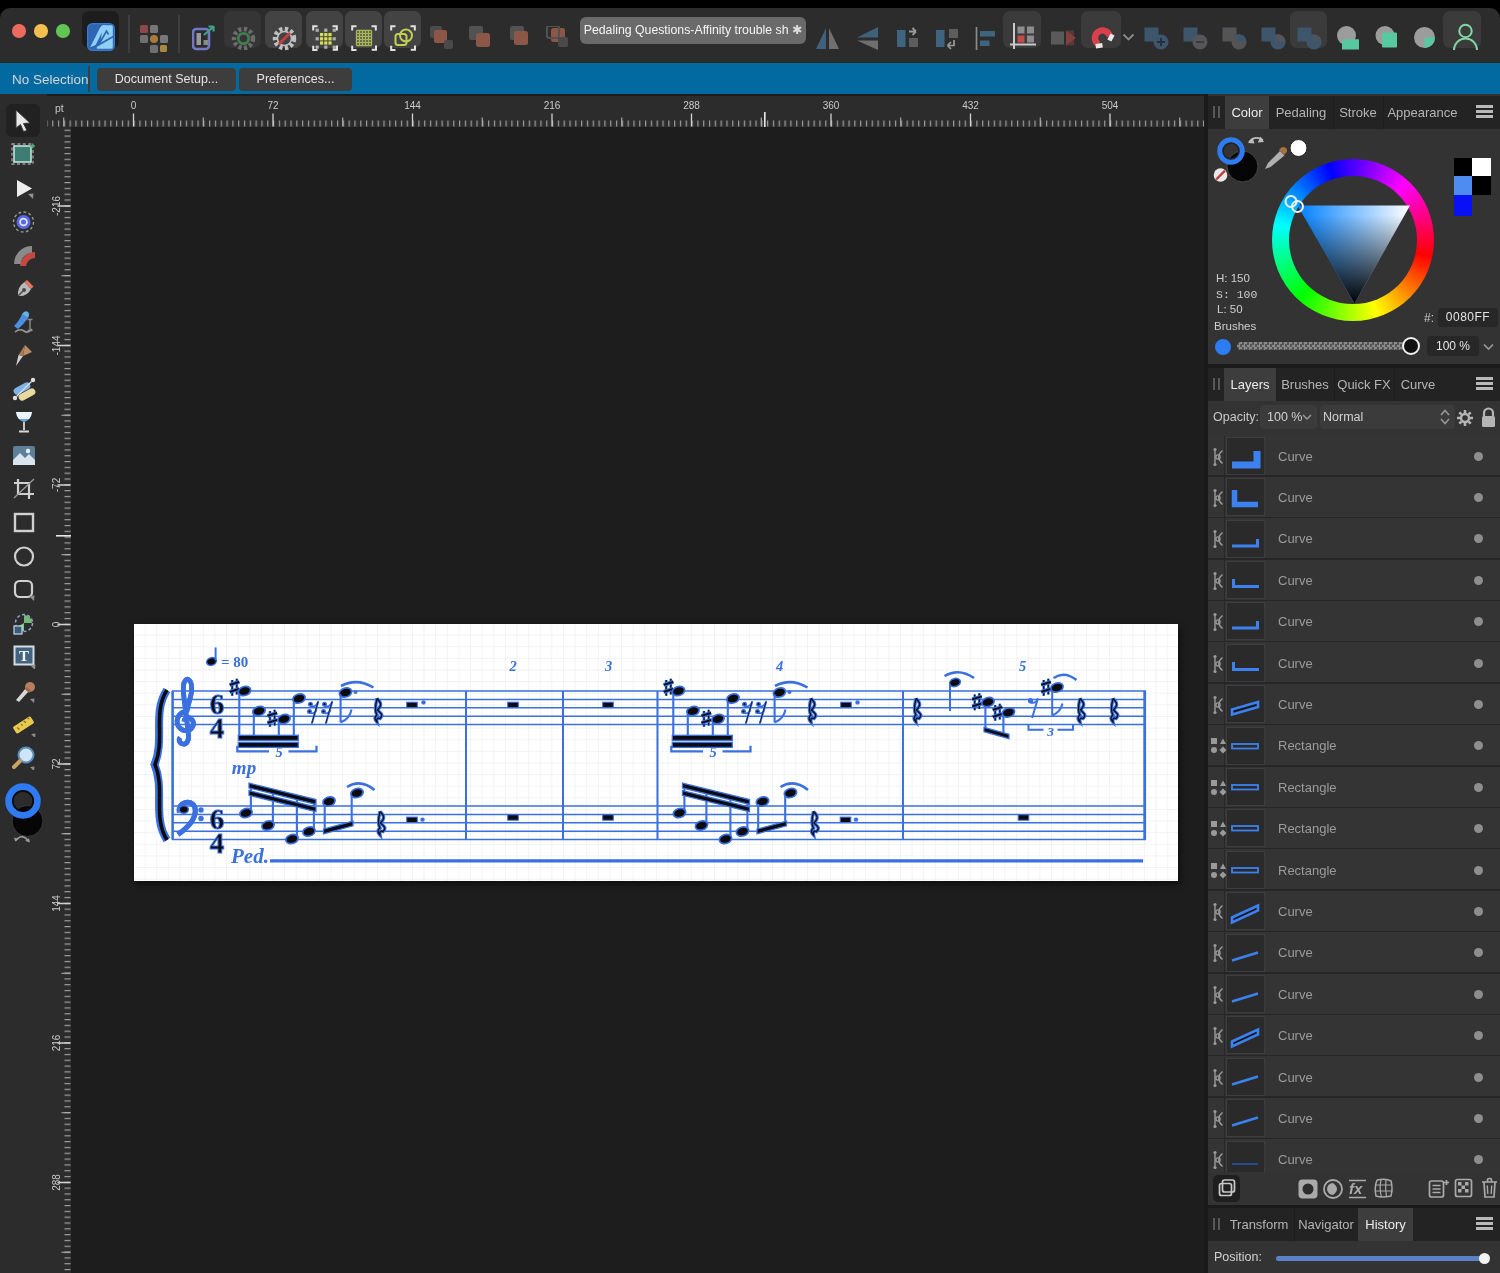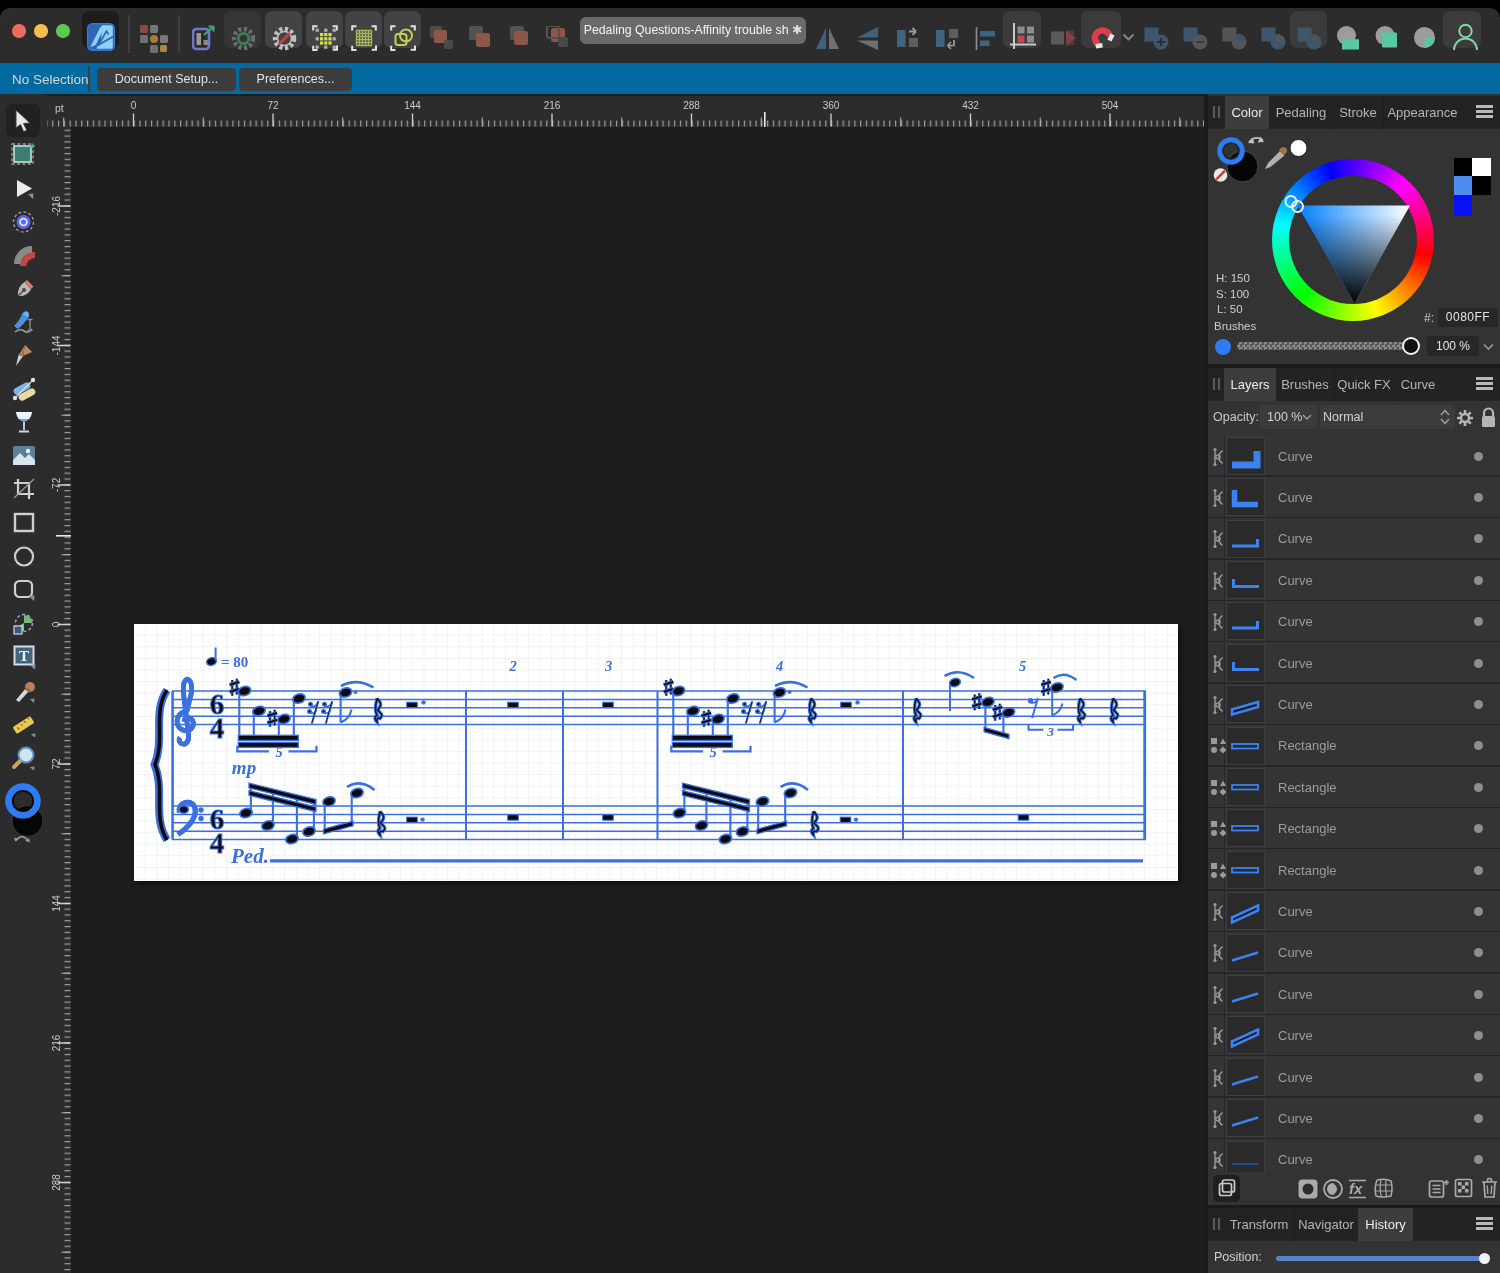--- a/index.html
+++ b/index.html
@@ -622,21 +622,21 @@
   <circle cx="19" cy="42.5" r="5.5" fill="none" stroke="#f0f0f0" stroke-width="2"></circle>
   <circle cx="25.5" cy="47.5" r="5.5" fill="none" stroke="#f0f0f0" stroke-width="2"></circle>
 </svg>
 
 <div class="abs" style="left:1453.5px;top:157.5px;width:18.5px;height:18.5px;background:#000;"></div>
 <div class="abs" style="left:1472px;top:157.5px;width:18.5px;height:18.5px;background:#fff;"></div>
 <div class="abs" style="left:1453.5px;top:176px;width:18.5px;height:18.5px;background:#4e8cf1;"></div>
 <div class="abs" style="left:1472px;top:176px;width:18.5px;height:18.5px;background:#000;"></div>
 <div class="abs" style="left:1453.5px;top:194.5px;width:18.5px;height:21px;background:#0a10f4;"></div>
 <div class="abs" style="left:1216px;top:272px;color:#cecece;font-size:11.5px;">H: 150</div>
-<div class="abs" style="left:1216px;top:287.5px;color:#cecece;font-size:11.5px;">S: 100</div>
+<div class="abs" style="left:1216px;top:287.5px;color:#cecece;font-size:11.5px;font-family:Liberation Mono, monospace;">S: 100</div>
 <div class="abs" style="left:1217px;top:303px;color:#cecece;font-size:11.5px;">L: 50</div>
 <div class="abs" style="left:1424px;top:311px;color:#c9c9c9;font-size:12px;">#:</div>
 <div class="abs" style="left:1438px;top:308px;width:60px;height:19px;background:#272728;border-radius:3px;color:#e4e4e4;font-size:12px;line-height:19px;text-align:center;letter-spacing:0.5px;">0080FF</div>
 <div class="abs" style="left:1214px;top:319.5px;color:#cecece;font-size:11.5px;">Brushes</div>
 <div class="abs" style="left:1214.5px;top:338.5px;width:16px;height:16px;border-radius:50%;background:#2d7cf2;"></div>
 <div class="abs" style="left:1237px;top:342px;width:172px;height:8px;border-radius:4px;background:repeating-conic-gradient(#8a8a8a 0% 25%,#555 0% 50%) 0 0/5px 5px;"></div>
 <div class="abs" style="left:1402px;top:337px;width:18px;height:18px;border-radius:50%;background:#111;border:2.5px solid #f2f2f2;"></div>
 <div class="abs" style="left:1427px;top:336px;width:52px;height:20px;background:#272728;border-radius:3px;color:#e4e4e4;font-size:12px;line-height:20px;text-align:center;">100 %</div>
 <svg class="abs" style="left:1483px;top:343px" width="11" height="8">
     <path d="M1 1.5 L5.5 6 L10 1.5" stroke="#9a9a9a" stroke-width="1.6" fill="none"></path>

